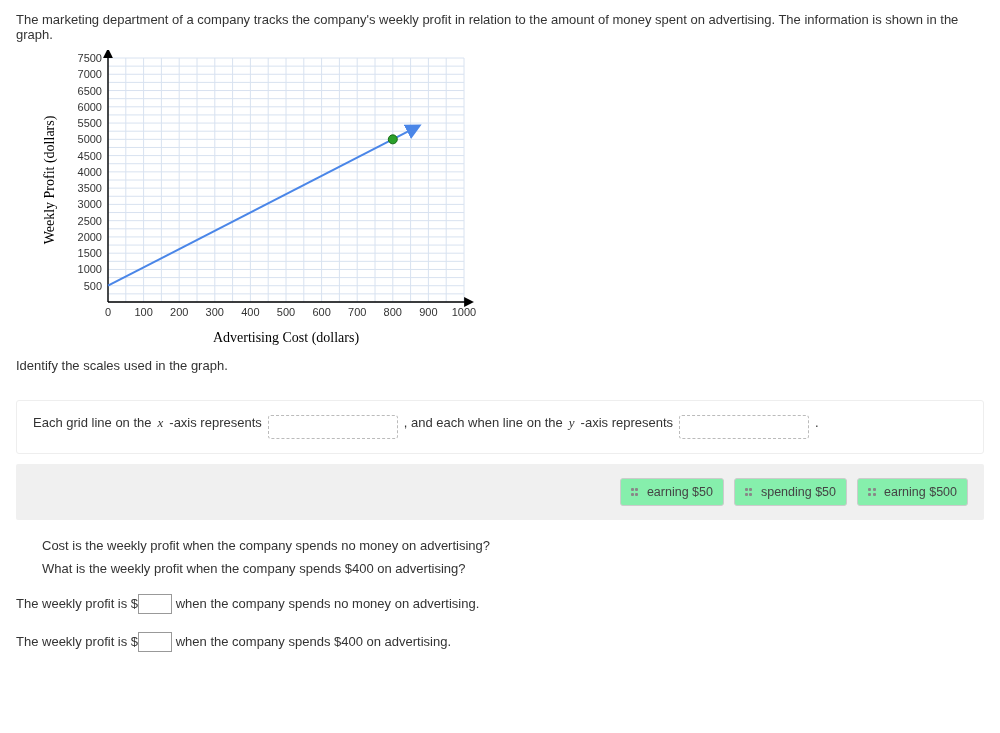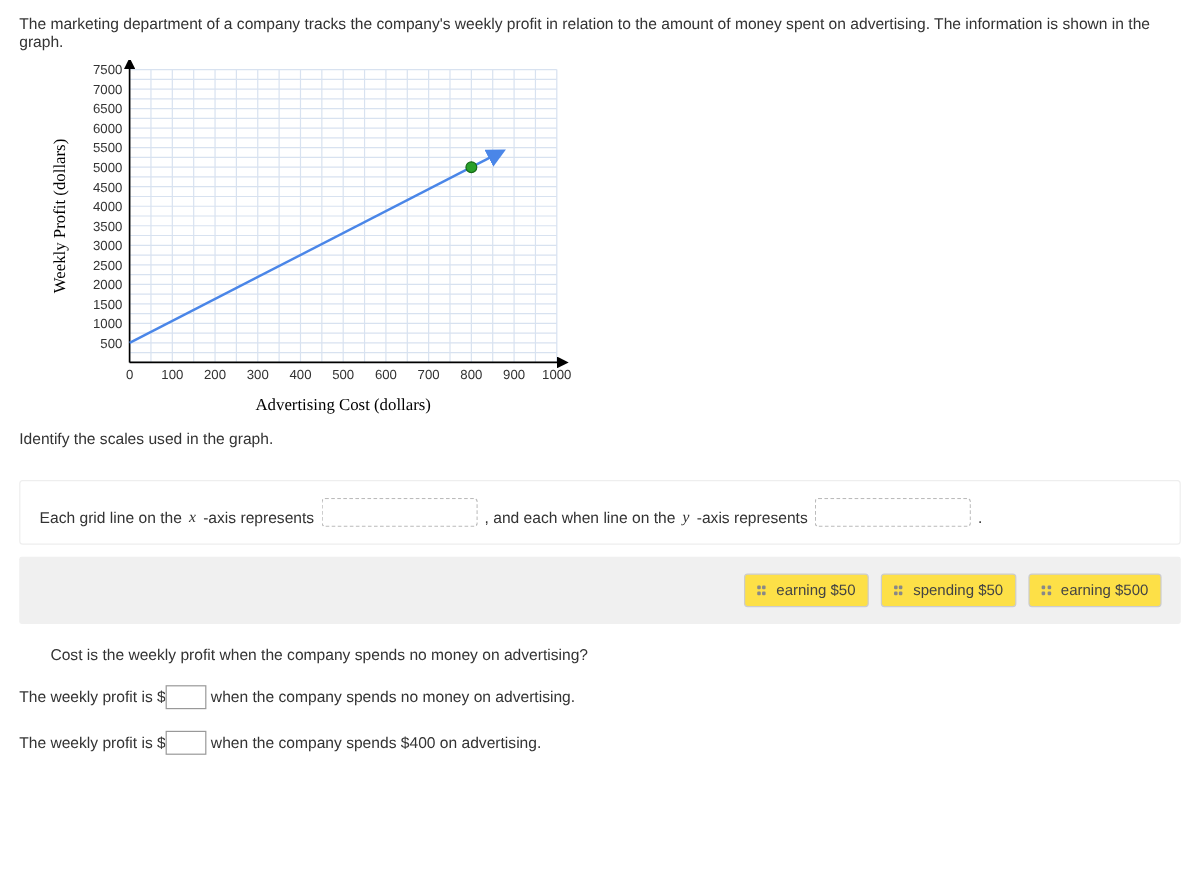--- a/index.html
+++ b/index.html
@@ -15,21 +15,21 @@
   .problem-text { margin-bottom: 8px; }
   .chart-wrap { margin: 4px 0 8px 20px; }
   .chart-svg { display: block; }
   .instruction { margin: 6px 0 27px 0; }
   .fill-row {
     border: 1px solid #eee;
     border-radius: 3px;
     padding: 14px 16px;
     margin: 6px 0 8px 0;
     display: flex;
-    align-items: flex-end;
+    align-items: flex-start;
     flex-wrap: wrap;
     gap: 6px;
   }
   .italic { font-style: italic; font-family: 'Times New Roman', serif; }
   .drop-target {
     display: inline-block;
     min-width: 130px;
     height: 24px;
     border: 1.5px dashed #bbb;
     border-radius: 3px;
@@ -38,21 +38,21 @@
   .answer-bank {
     background: #f0f0f0;
     padding: 14px 16px;
     margin: 10px 0 18px 0;
     display: flex;
     justify-content: flex-end;
     gap: 10px;
     border-radius: 2px;
   }
   .draggable-chip {
-    background: #fde047;
+    background: #86efac;
     border: 1px solid #ccc;
     border-radius: 3px;
     padding: 6px 10px;
     display: inline-flex;
     align-items: center;
     gap: 6px;
     cursor: grab;
     font-size: 12.5px;
     color: #444;
   }
@@ -217,20 +217,21 @@
         <span></span>
         <span></span>
         <span></span>
       </span>
     <span>earning $500</span>
   </div>
 </div>
 
 <div class="questions">
   <div class="q-indent">Cost is the weekly profit when the company spends no money on advertising?</div>
+  <div class="q-indent">What is the weekly profit when the company spends $400 on advertising?</div>
 </div>
 
 <div class="answer-line">
   <span>The weekly profit is $</span><input class="small-input" type="text" style=""><span> when the company spends no money on advertising.</span>
 </div>
 
 <div class="answer-line">
   <span>The weekly profit is $</span><input class="small-input" type="text" style=""><span> when the company spends $400 on advertising.</span>
 </div>
 

